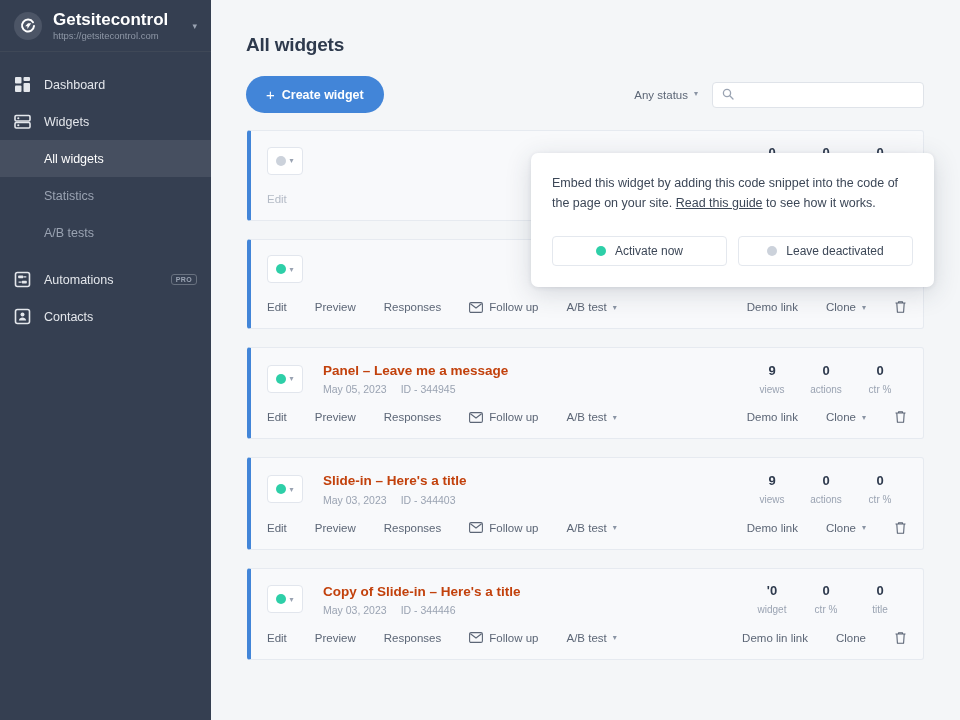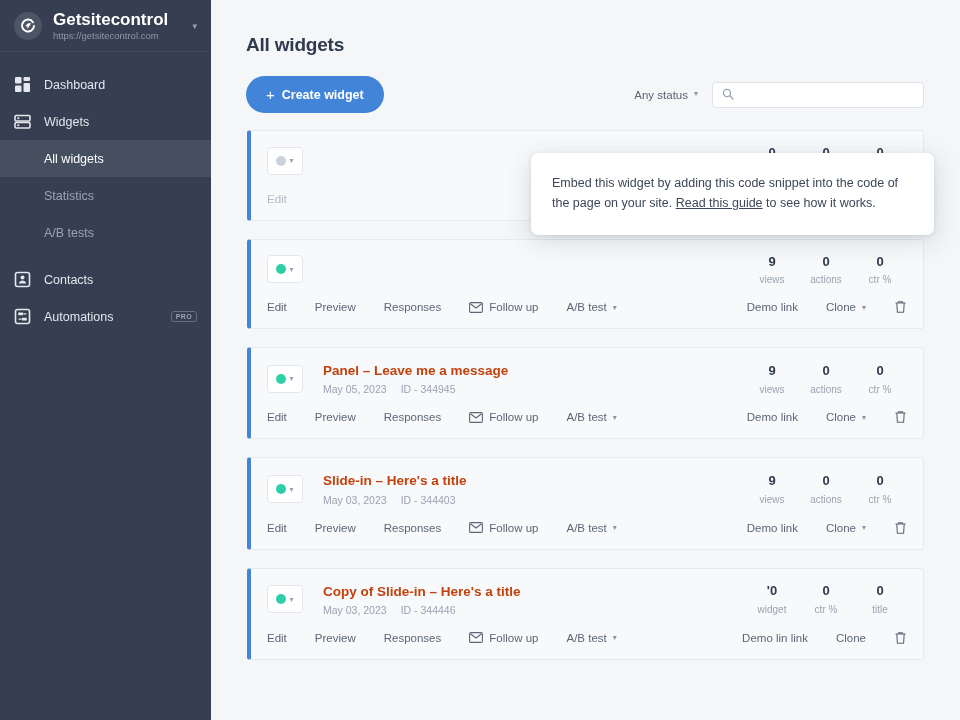--- a/index.html
+++ b/index.html
@@ -220,38 +220,38 @@
       <div class="nav-sub">
         <span>A/B tests</span>
       </div>
 
       <div class="nav-gap"></div>
 
       <div class="nav-item">
         <span class="ico">
           <svg width="17" height="17" viewBox="0 0 17 17">
             <rect x="1.5" y="1.5" width="14" height="14" rx="2" fill="none" stroke="#e4e7ec" stroke-width="1.6"></rect>
-            <circle cx="8.5" cy="6.6" r="2" fill="#e4e7ec"></circle>
-            <path d="M4.8 12.4c.5-2 2-2.9 3.7-2.9s3.2.9 3.7 2.9z" fill="#e4e7ec"></path>
-          </svg>
-        </span>
-        <span>Contacts</span>
-      </div>
-
-      <div class="nav-item">
-        <span class="ico">
-          <svg width="17" height="17" viewBox="0 0 17 17">
-            <rect x="1.5" y="1.5" width="14" height="14" rx="2" fill="none" stroke="#e4e7ec" stroke-width="1.6"></rect>
             <rect x="4.2" y="4.6" width="5" height="2.6" rx=".6" fill="#e4e7ec"></rect>
             <rect x="7.8" y="9.8" width="5" height="2.6" rx=".6" fill="#e4e7ec"></rect>
             <path d="M9.4 5.9h2.9M4.6 11.1h2.9" stroke="#e4e7ec" stroke-width="1.2"></path>
           </svg>
         </span>
         <span>Automations</span>
         <span class="pro">PRO</span>
+      </div>
+
+      <div class="nav-item">
+        <span class="ico">
+          <svg width="17" height="17" viewBox="0 0 17 17">
+            <rect x="1.5" y="1.5" width="14" height="14" rx="2" fill="none" stroke="#e4e7ec" stroke-width="1.6"></rect>
+            <circle cx="8.5" cy="6.6" r="2" fill="#e4e7ec"></circle>
+            <path d="M4.8 12.4c.5-2 2-2.9 3.7-2.9s3.2.9 3.7 2.9z" fill="#e4e7ec"></path>
+          </svg>
+        </span>
+        <span>Contacts</span>
       </div>
 
     </nav>
 
 
   </aside>
 
   <main class="main">
 
     <h1 class="page-title">All widgets</h1>
@@ -563,16 +563,26 @@
           </div>
         </div>
       </div>
 
     </div>
 
     <div class="popup">
       <div class="popup-text">
         <span>Embed this widget by adding this code snippet into the code of the page on your site. </span><a>Read this guide</a><span> to see how it works.</span>
       </div>
+      <div class="popup-btns">
+        <button class="pbtn">
+          <span class="dot on"></span>
+          <span>Activate now</span>
+        </button>
+        <button class="pbtn">
+          <span class="dot off"></span>
+          <span>Leave deactivated</span>
+        </button>
+      </div>
     </div>
 
   </main>
 </div>
 
 </body></html>

